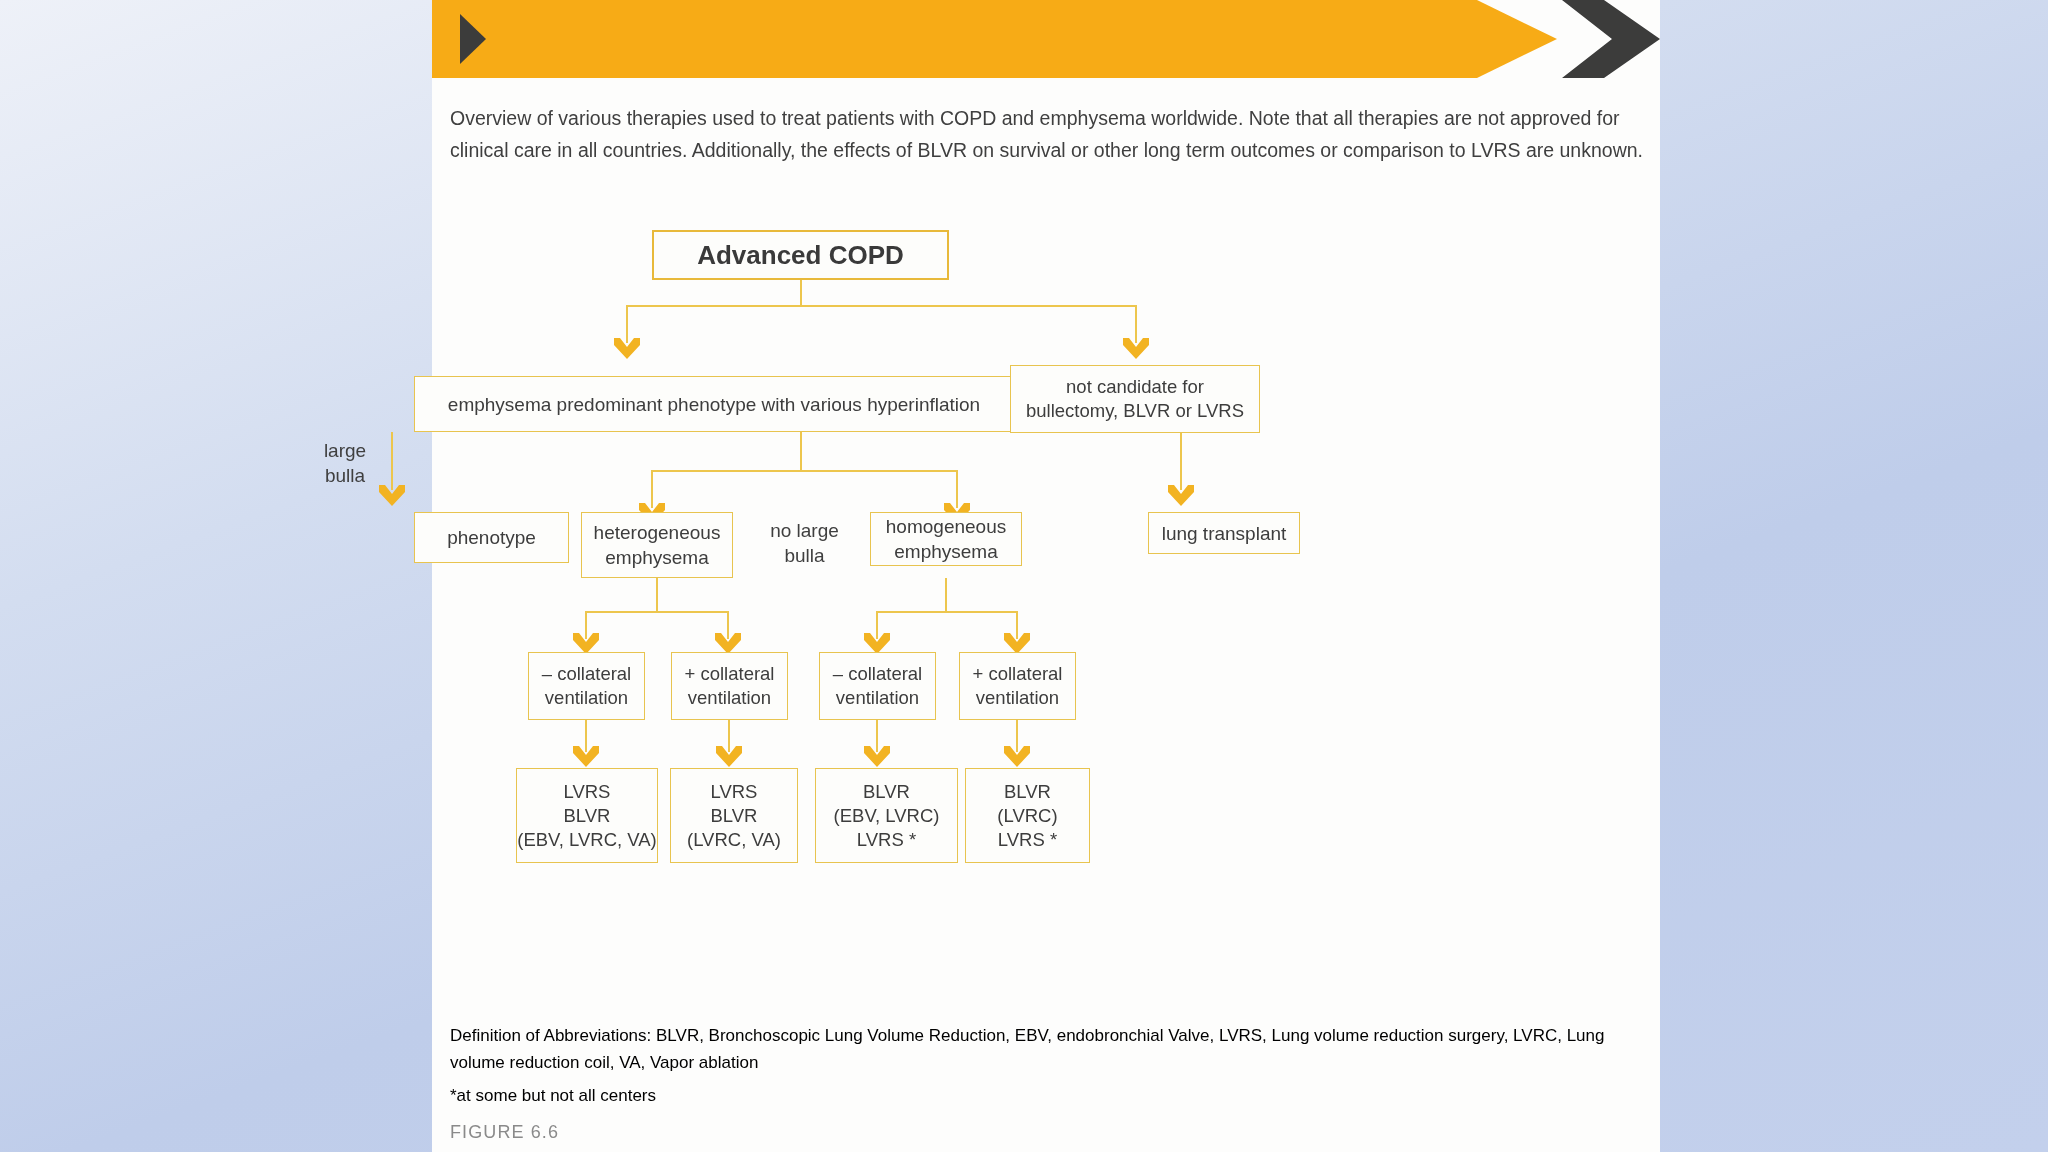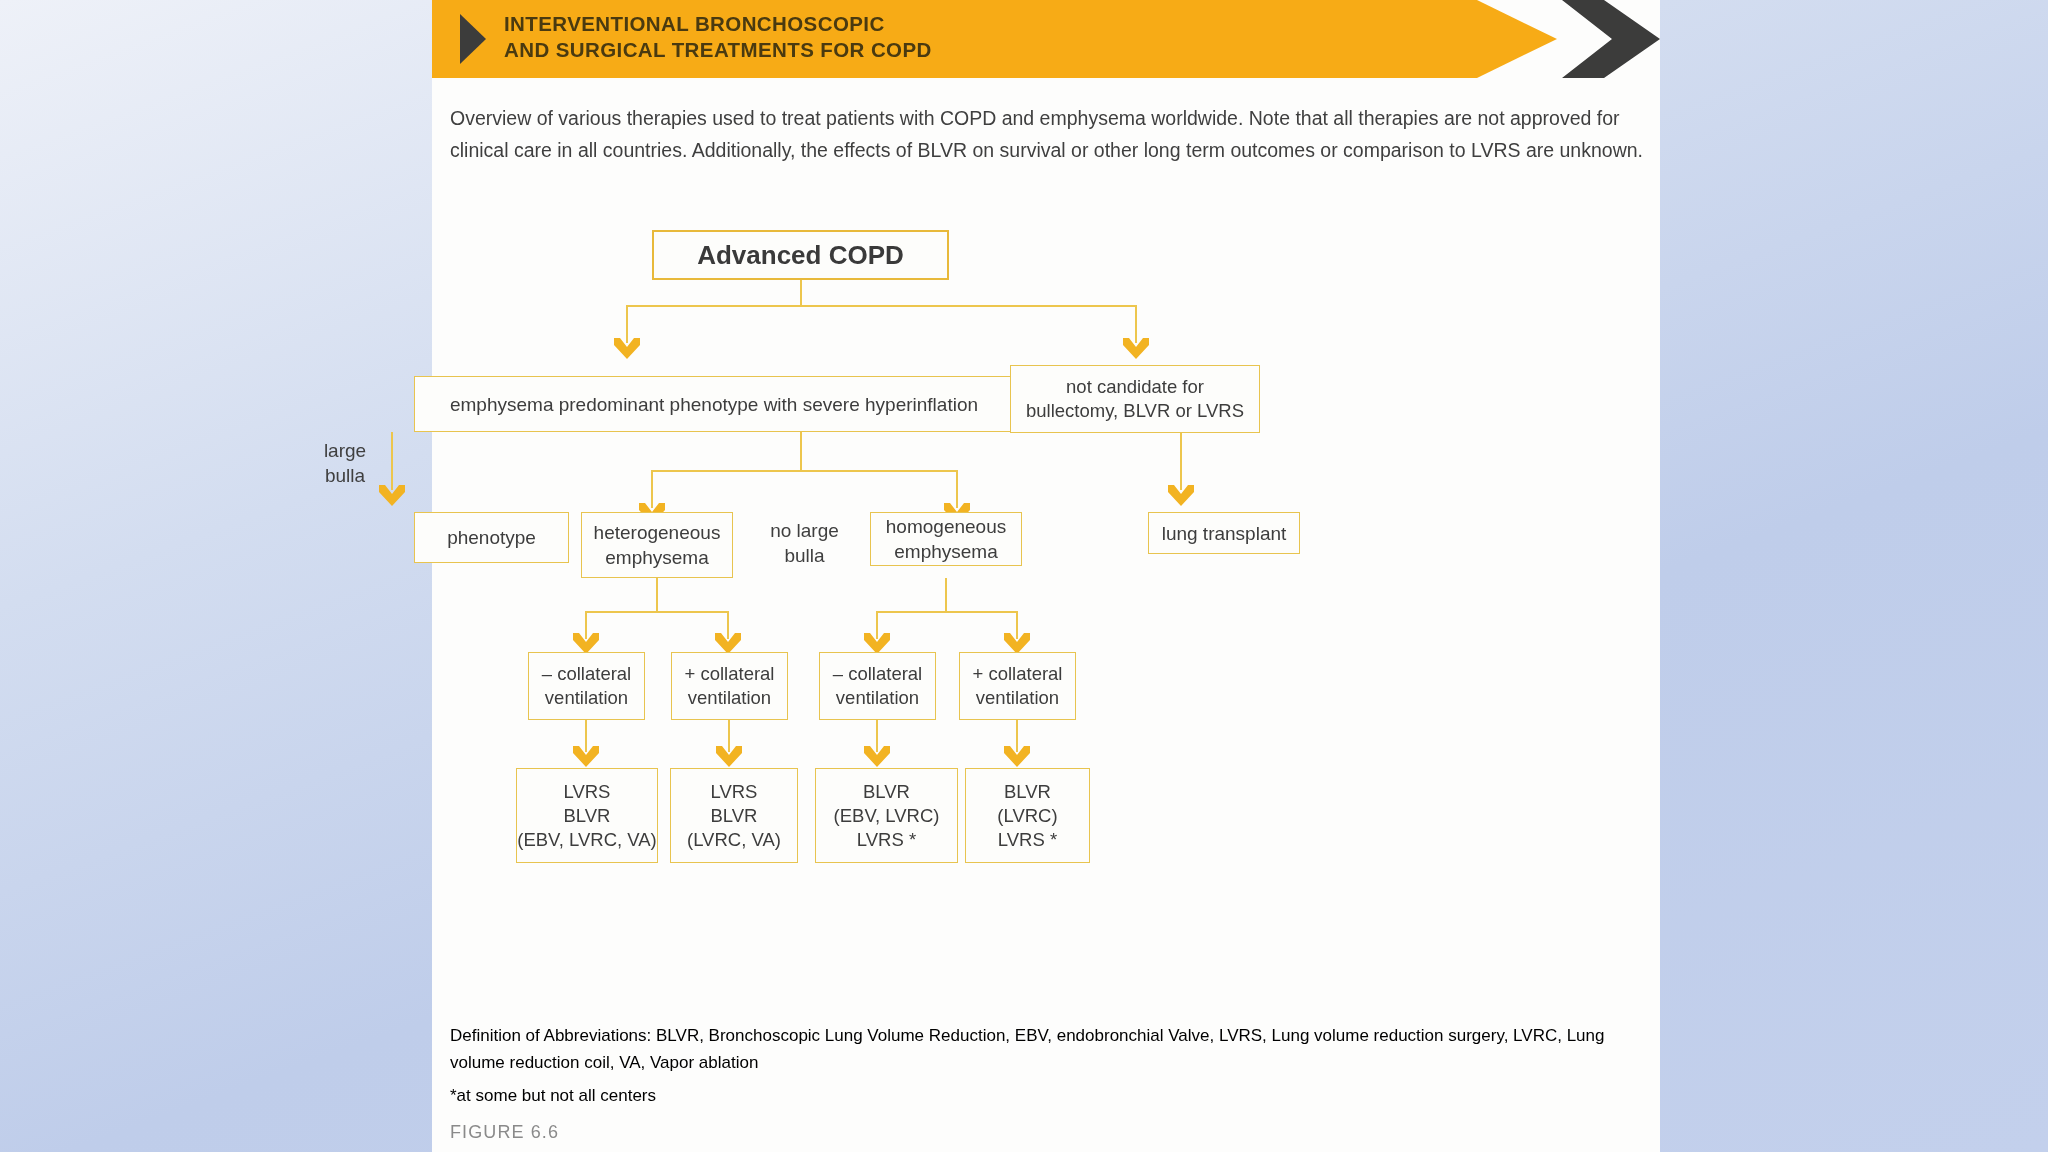--- a/index.html
+++ b/index.html
@@ -171,22 +171,20 @@
 <body>
 
 <div id="root">
 
   <div class="panel"></div>
 
   <div class="banner">
     <div class="banner-bar"></div>
     <div class="banner-tail"></div>
     <div class="banner-bullet"></div>
-    <div class="banner-title">INTERVENTIONAL BRONCHOSCOPIC
-AND SURGICAL TREATMENTS FOR COPD</div>
   </div>
 
   <div class="intro">Overview of various therapies used to treat patients with COPD and emphysema worldwide. Note that all therapies are not approved for clinical care in all countries. Additionally, the effects of BLVR on survival or other long term outcomes or comparison to LVRS are unknown.</div>
 
   <div class="chart">
 
     <div class="node root" style="left:220px; top:230px; width:297px; height:50px;text-align:right;">Advanced COPD</div>
 
     <div class="ln v" style="left:368px; top:280px; height:26px;"></div>
 
@@ -199,21 +197,21 @@
         </svg>
     </div>
 
     <div class="ln v" style="left:703px; top:305px; height:38px;"></div>
     <div class="arrow" style="left:691px; top:338px;">
       <svg width="26" height="22" viewBox="0 0 26 22">
           <path d="M0,0 L6,0 L13,9 L20,0 L26,0 L26,7 L13,21 L0,7 Z" fill="#f2b322"></path>
         </svg>
     </div>
 
-    <div class="node" style="left:-18px; top:376px; width:600px; height:56px;">emphysema predominant phenotype with severe hyperinflation</div>
+    <div class="node" style="left:-18px; top:376px; width:600px; height:56px;">emphysema predominant phenotype with various hyperinflation</div>
     <div class="node small" style="left:578px; top:365px; width:250px; height:68px;">not candidate for
 bullectomy, BLVR or LVRS</div>
 
     <div class="ln v" style="left:368px; top:432px; height:40px;"></div>
 
     <div class="ln v" style="left:-41px; top:432px; height:58px;"></div>
     <div class="arrow" style="left:-53px; top:485px;">
       <svg width="26" height="22" viewBox="0 0 26 22">
           <path d="M0,0 L6,0 L13,9 L20,0 L26,0 L26,7 L13,21 L0,7 Z" fill="#f2b322"></path>
         </svg>

